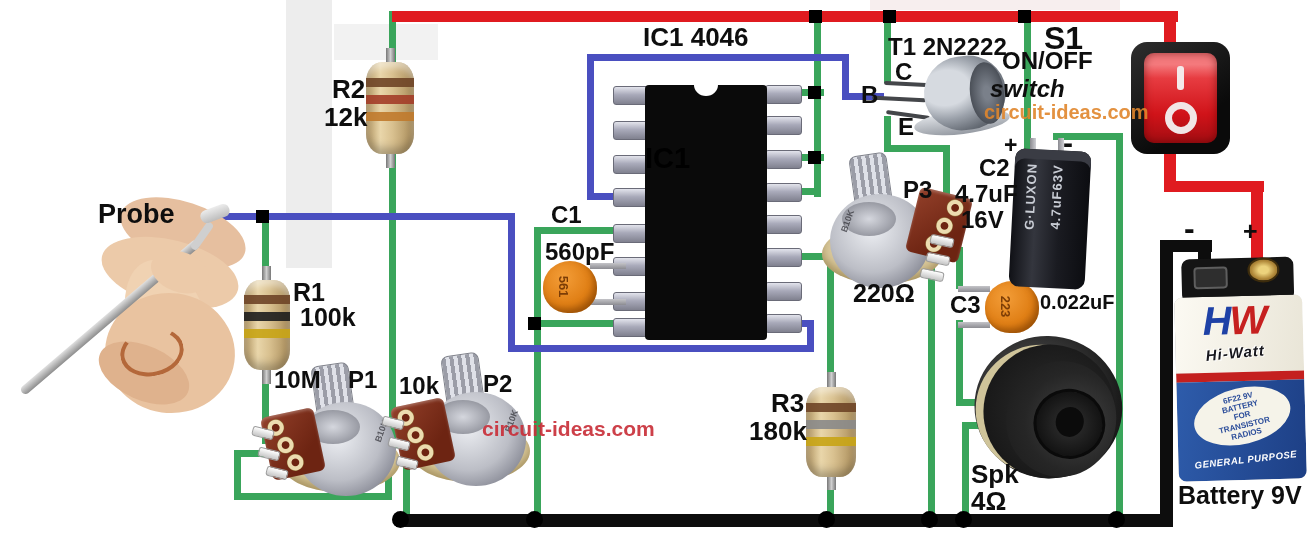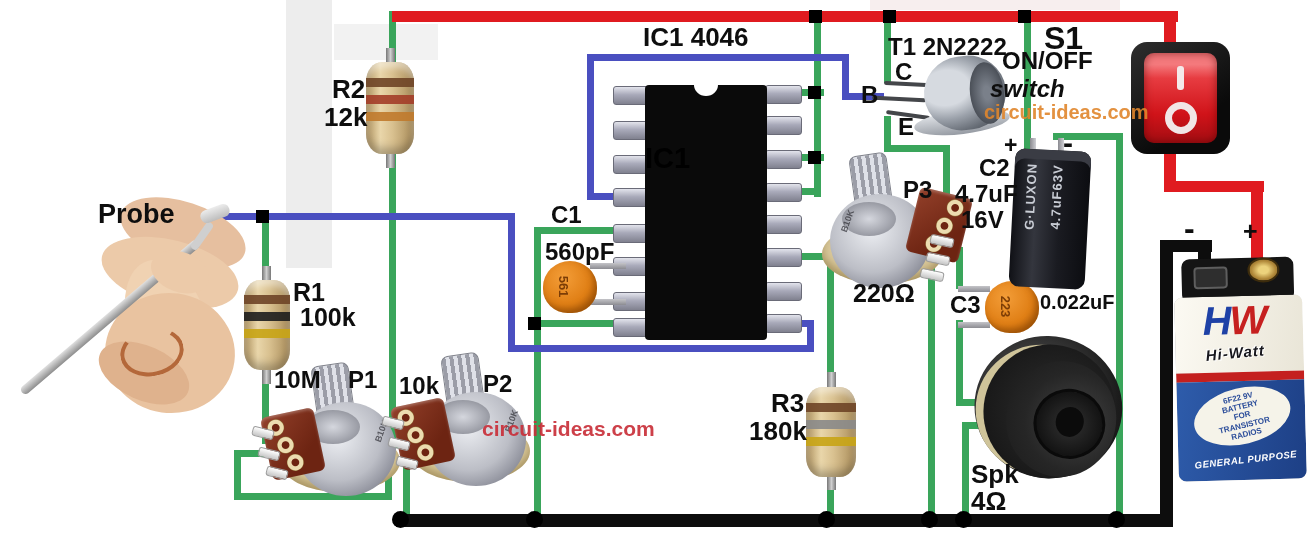--- a/index.html
+++ b/index.html
@@ -366,17 +366,18 @@
   <div class="lbl" style="left:955px;top:181px;font-size:24px;">4.7uF</div>
   <div class="lbl" style="left:961px;top:207px;font-size:24px;">16V</div>
   <div class="lbl" style="left:903px;top:177px;font-size:24px;">P3</div>
   <div class="lbl" style="left:853px;top:280px;font-size:25px;">220Ω</div>
   <div class="lbl" style="left:950px;top:292px;font-size:24px;">C3</div>
   <div class="lbl" style="left:1040px;top:292px;font-size:20px;">0.022uF</div>
   <div class="lbl" style="left:971px;top:461px;font-size:26px;">Spk</div>
   <div class="lbl" style="left:971px;top:488px;font-size:26px;">4Ω</div>
   <div class="lbl" style="left:1184px;top:212px;font-size:32px;">-</div>
   <div class="lbl" style="left:1243px;top:218px;font-size:25px;">+</div>
+  <div class="lbl" style="left:1178px;top:482px;font-size:25px;">Battery 9V</div>
 
   <div class="wm" style="left:984px;top:101px;font-size:20px;color:#e0862c;opacity:.9;">circuit-ideas.com</div>
   <div class="wm" style="left:482px;top:417px;font-size:21px;color:#c9303a;opacity:.92;">circuit-ideas.com</div>
 
 </div>
 
 </body></html>

